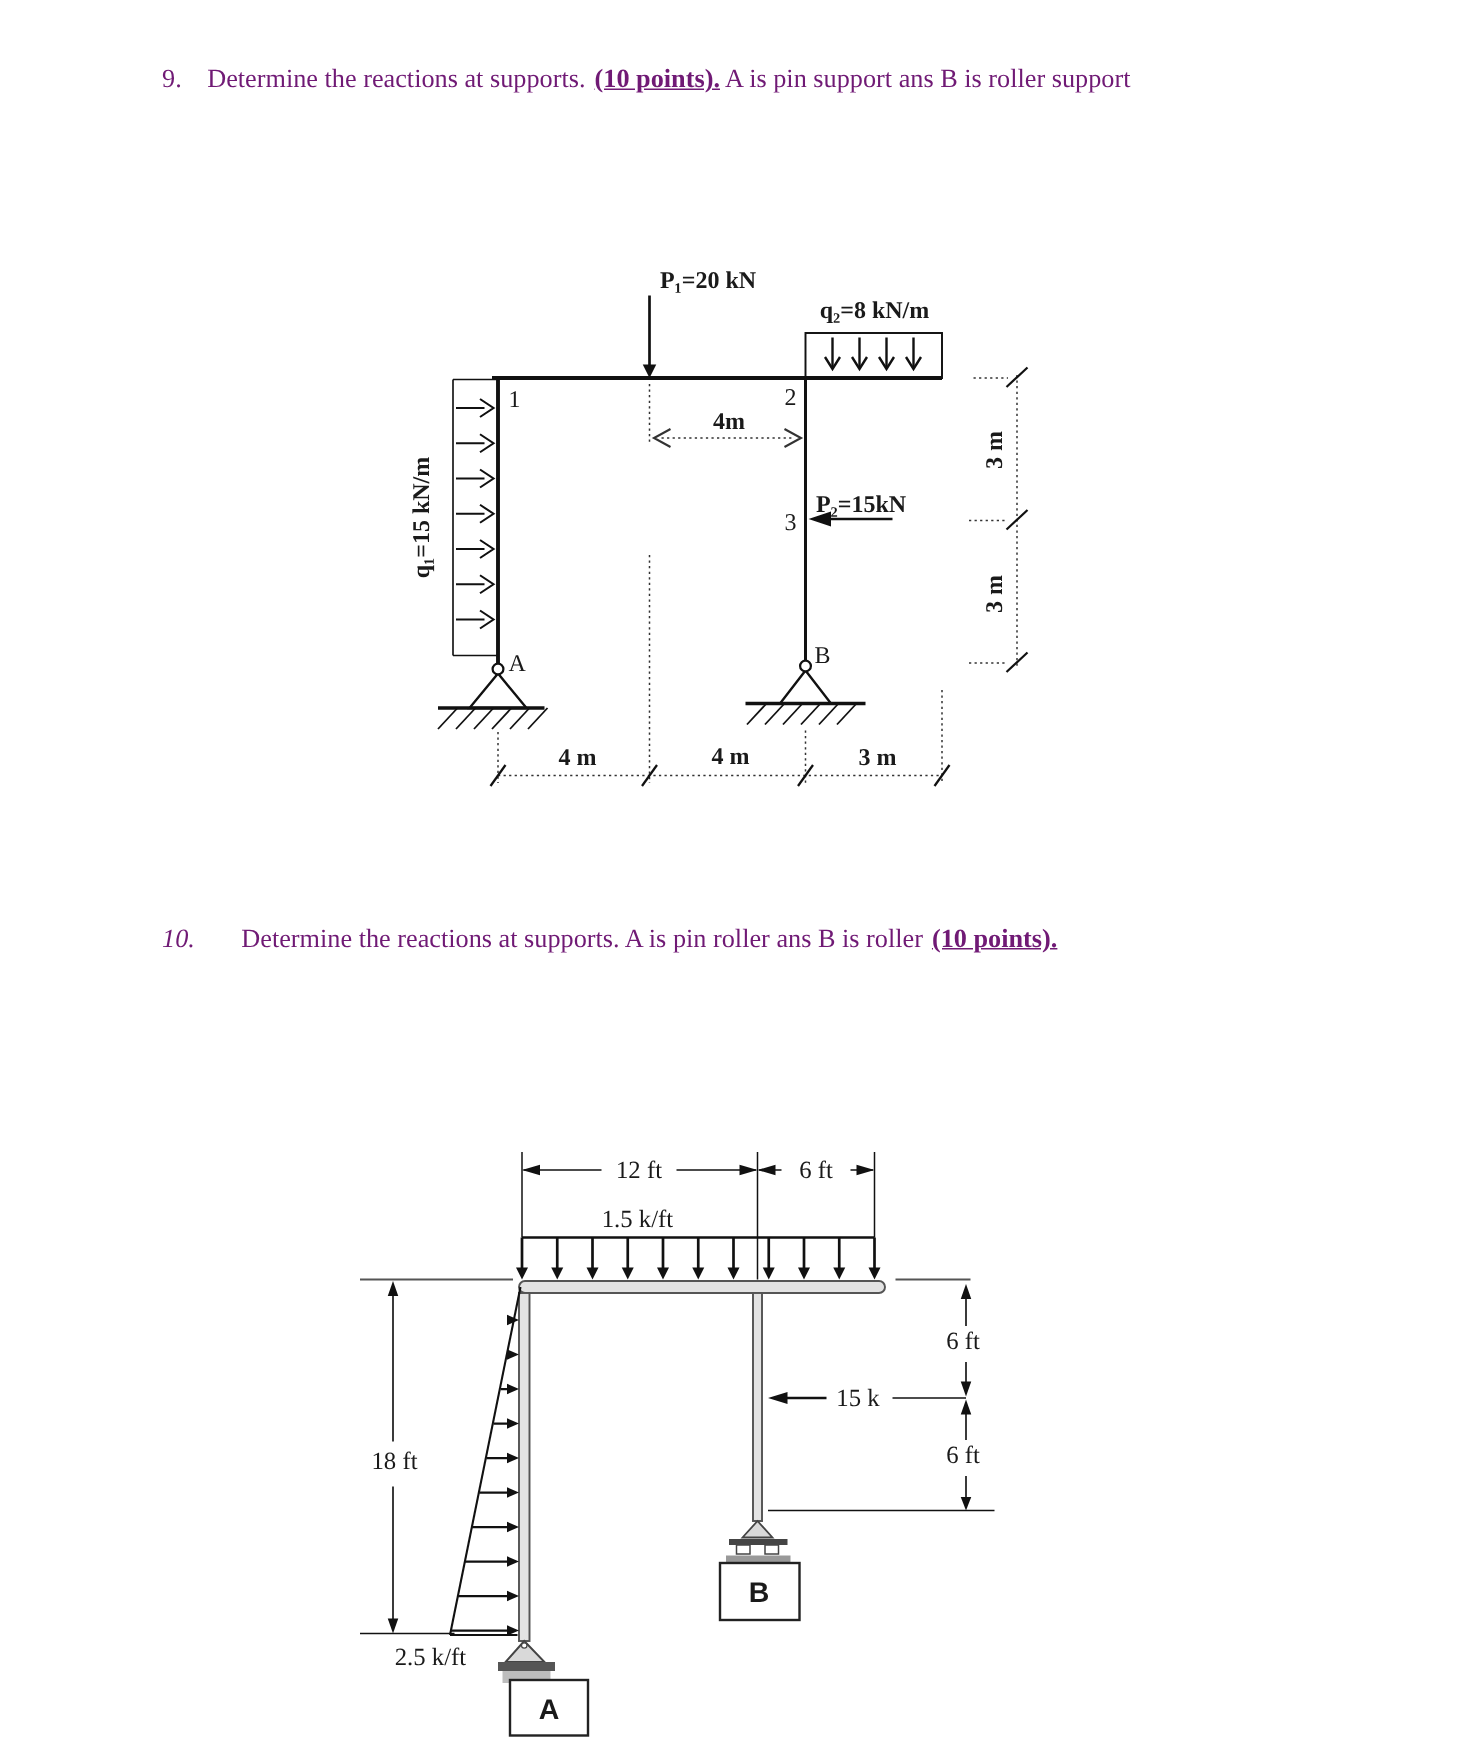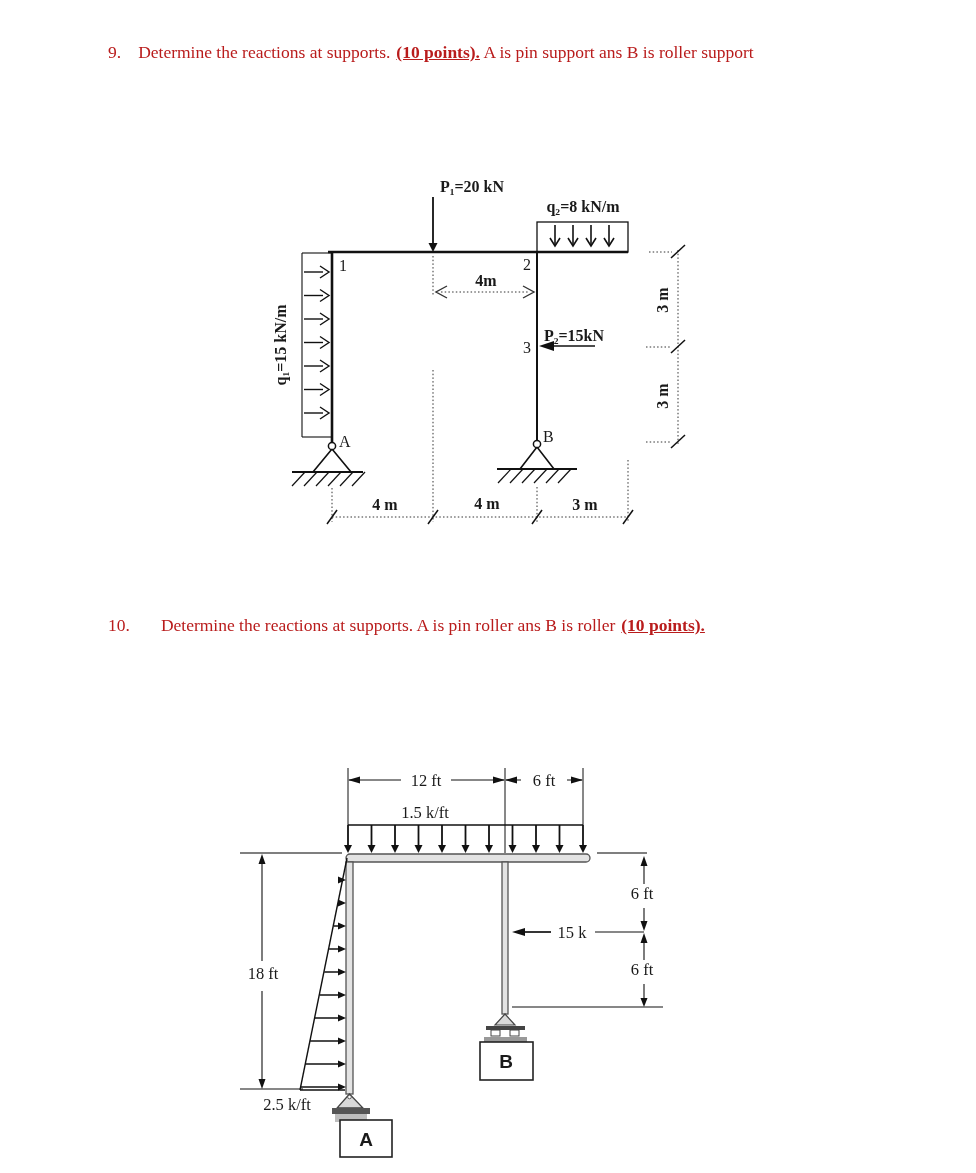--- a/index.html
+++ b/index.html
@@ -1,22 +1,22 @@
 <!DOCTYPE html>
 <html><head>
 <meta charset="utf-8">
 <style>
   html,body{margin:0;padding:0;background:#fff;}
   #page{
     position:relative;width:976px;height:1173px;background:#ffffff;
     font-family:"Liberation Serif","DejaVu Serif",serif;color:#111;overflow:hidden;
   }
-  .problem{position:absolute;font-size:17.5px;white-space:nowrap;color:#b91c1c;}
+  .problem{position:absolute;font-size:17.5px;white-space:nowrap;color:#701a75;}
   .pnum9{display:inline-block;margin-right:17px;}
-  .pnum10{display:inline-block;margin-right:31px;}
+  .pnum10{display:inline-block;margin-right:31px;font-style:italic;}
   .pts{font-weight:bold;text-decoration:underline;}
   .sp{display:inline-block;width:6px;}
   svg text{fill:#1a1a1a;}
   .d1label{font-size:16px;font-weight:bold;}
   .d1dim{font-size:16px;font-weight:bold;}
   .d1node{font-size:16px;}
   .d2label{font-size:16.5px;}
   .boxlabel{font-family:"Liberation Sans","DejaVu Sans",sans-serif;font-weight:bold;font-size:19px;}
 </style>
 </head>

